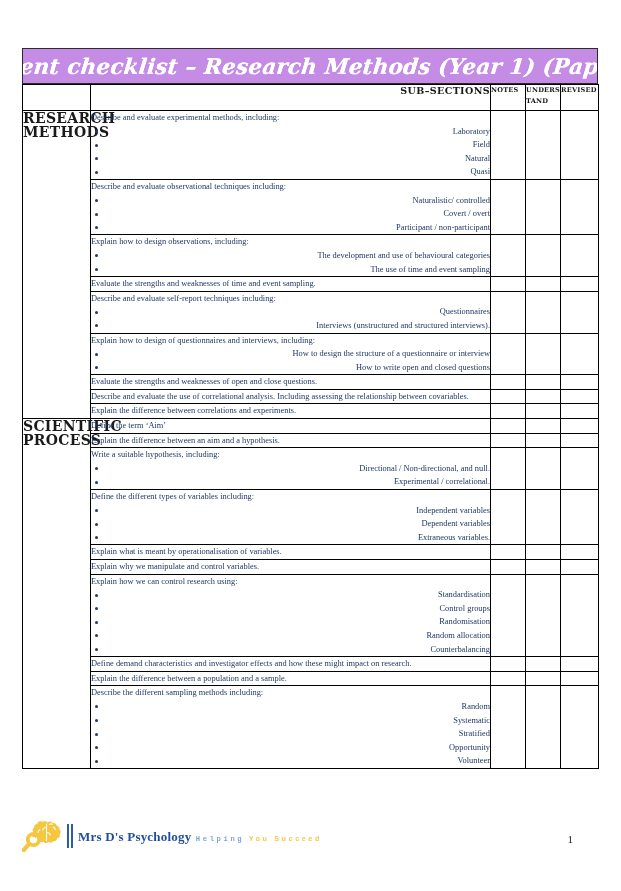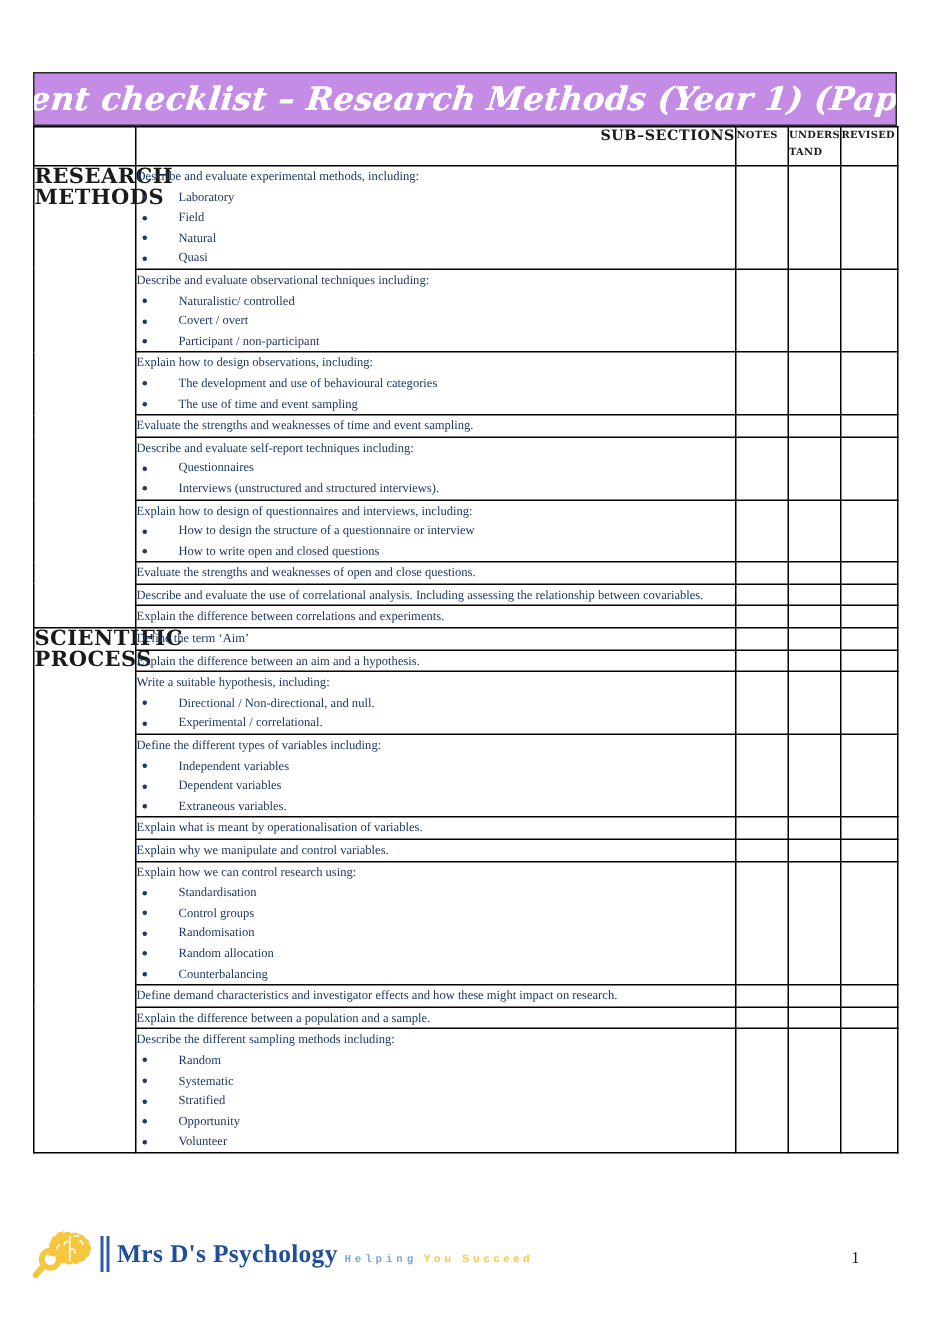--- a/index.html
+++ b/index.html
@@ -115,20 +115,21 @@
   .task-cell .lead { display: block; }
   .task-cell ul {
     margin: 0;
     padding: 0;
     list-style: none;
   }
   .task-cell ul li {
     position: relative;
     padding-left: 28px;
     line-height: 13.6px;
+    text-align: right;
   }
   .task-cell ul li:before {
     content: "";
     position: absolute;
     left: 4px;
     top: 5.5px;
     width: 3px;
     height: 3px;
     background: #1f3864;
     border-radius: 50%;
@@ -171,21 +172,21 @@
     width: 2px;
     height: 24px;
     background: #2e5aa8;
     display: block;
   }
   .logo-bars i:nth-child(1) { left: 0px; }
   .logo-bars i:nth-child(2) { left: 3.5px; }
   .logo-words { display: block; }
   .logo-title {
     font-family: "Liberation Serif", serif;
-    font-size: 17px;
+    font-size: 13px;
     font-weight: bold;
     color: #1f4e9c;
     line-height: 18px;
     letter-spacing: 0.2px;
     white-space: nowrap;
   }
   .logo-tag {
     font-family: "Liberation Sans", sans-serif;
     font-size: 7.2px;
     font-weight: bold;

